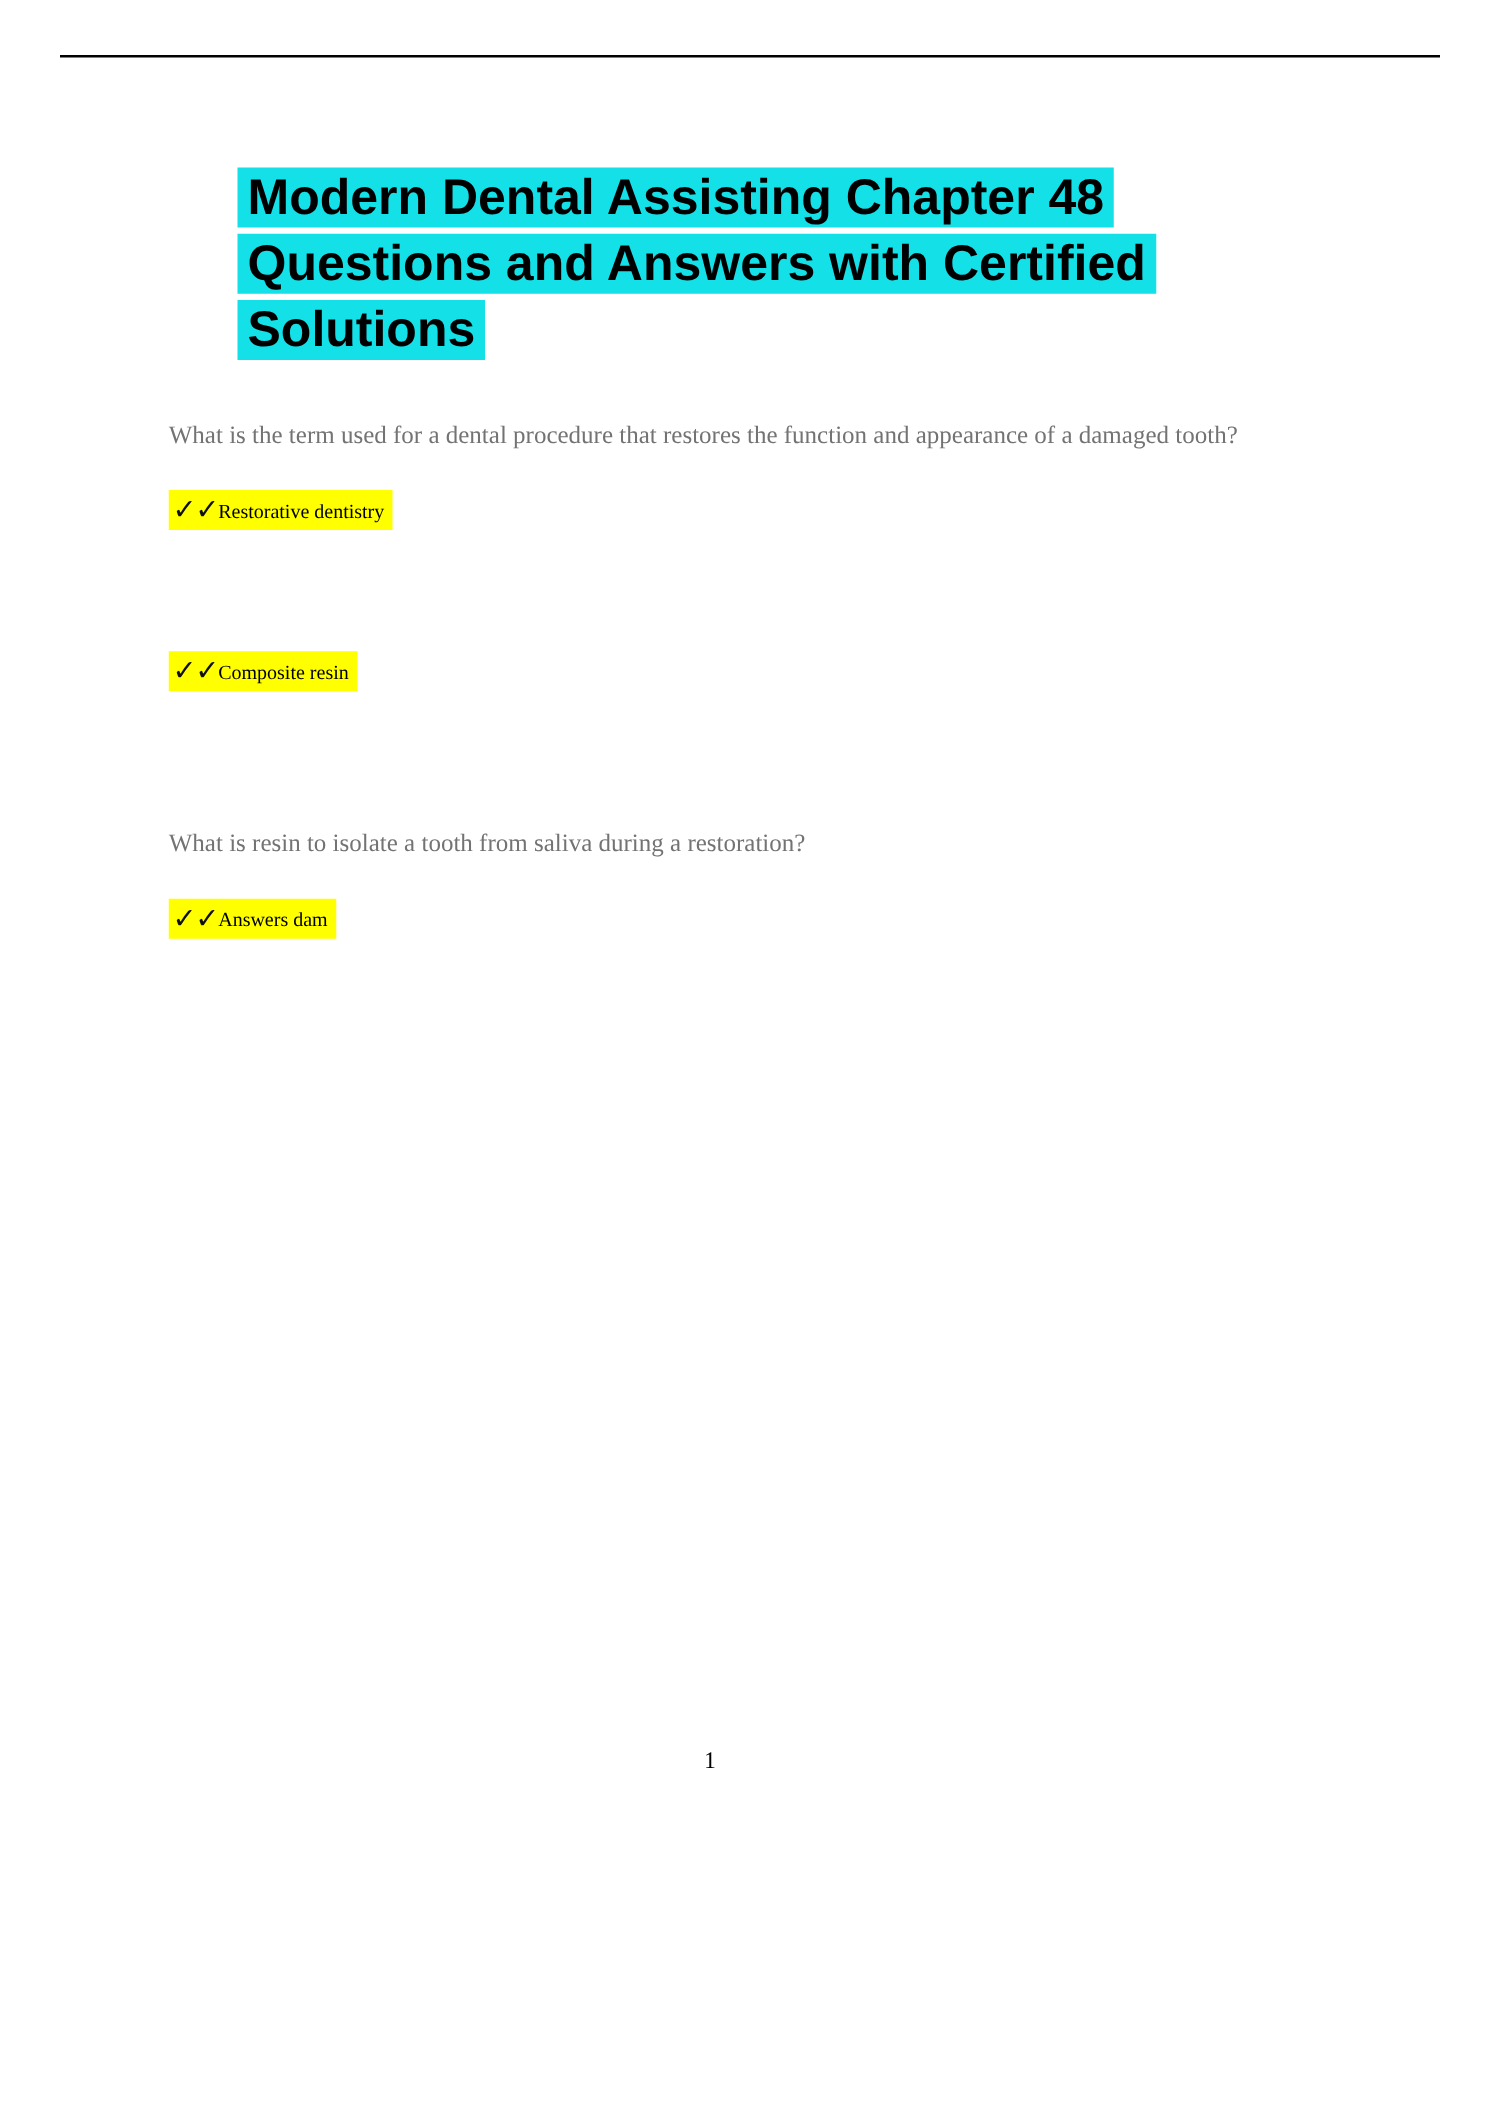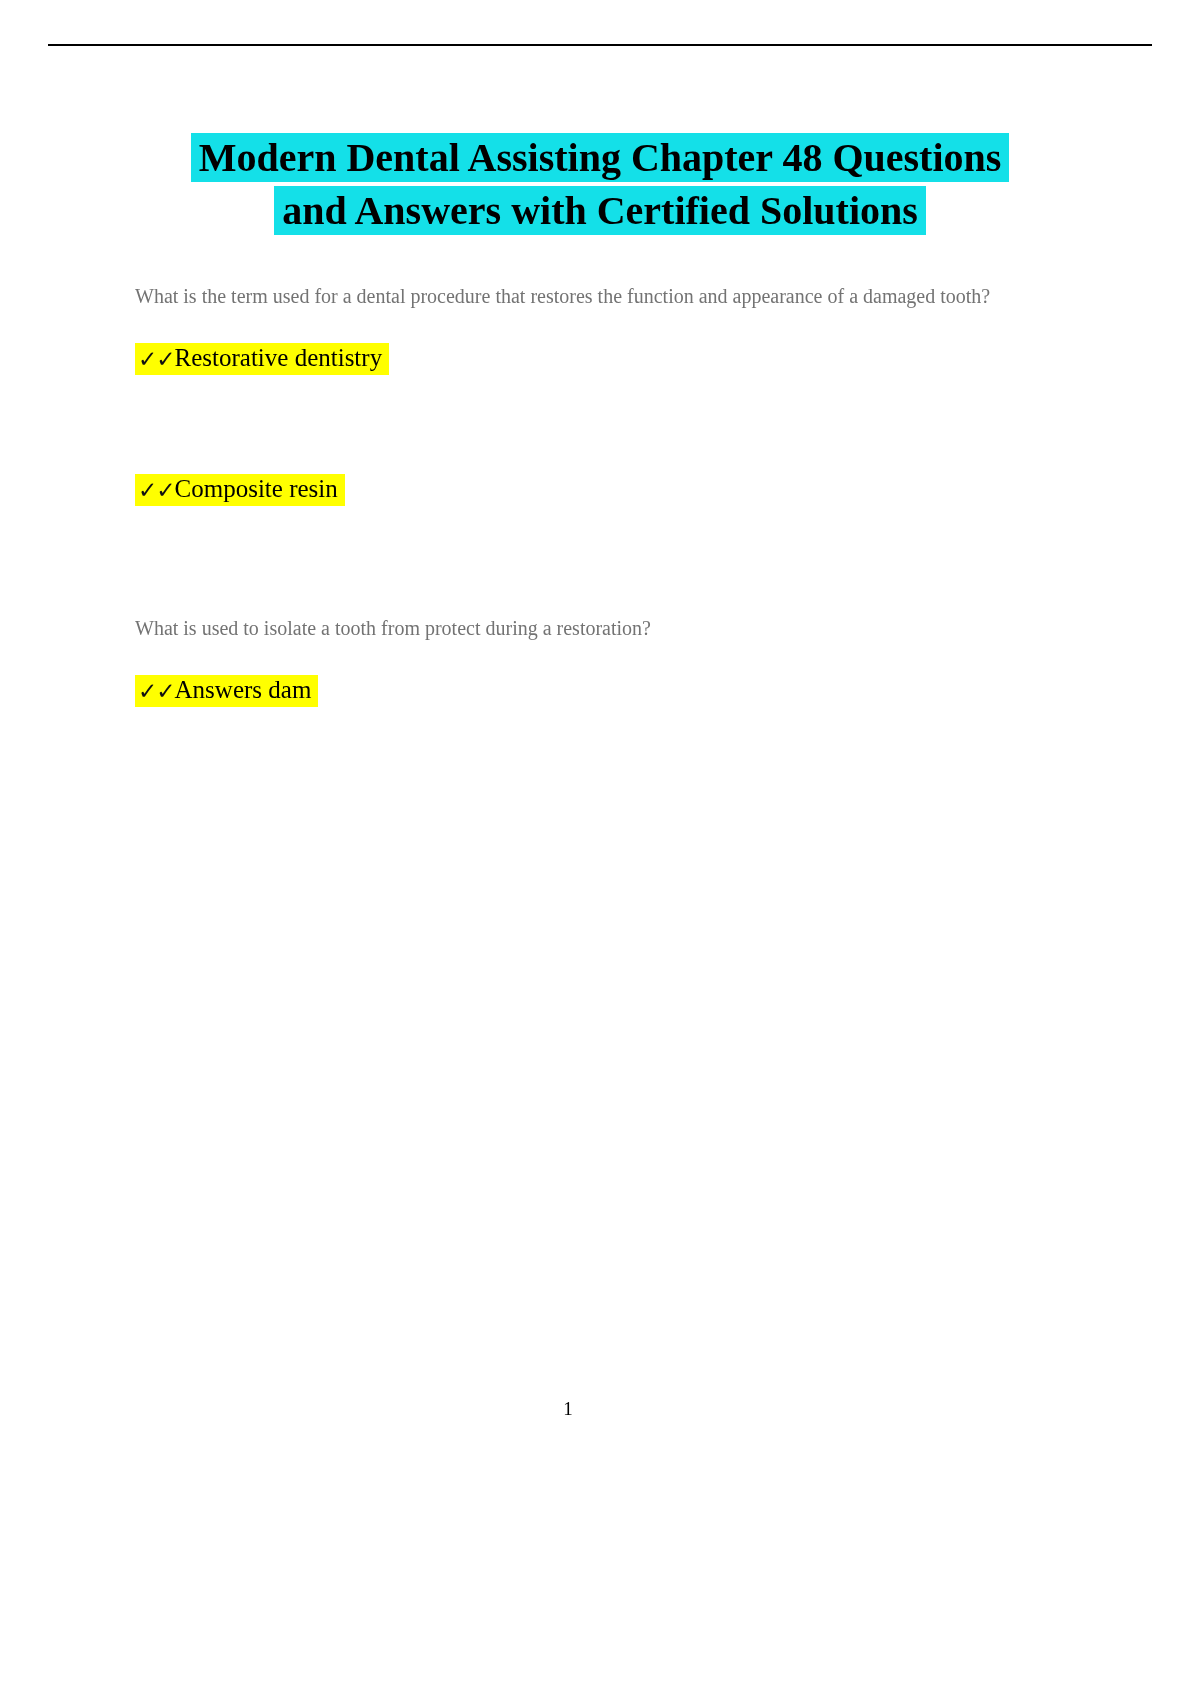--- a/index.html
+++ b/index.html
@@ -22,22 +22,21 @@
 
   .top-rule {
     border: none;
     border-top: 2px solid #000;
     margin: 44px 48px 0 48px;
   }
 
   .title {
     margin: 86px auto 0 auto;
     max-width: 820px;
-    text-align: center;
-    font-family: Liberation Serif, serif;
+    font-family: Liberation Sans, sans-serif;
     font-weight: 700;
     font-size: 40px;
     line-height: 1.32;
     color: #000;
   }
 
   .title-hl {
     background: var(--title-highlight, #14e0e8);
     color: #000;
     padding: 2px 8px;
@@ -77,21 +76,21 @@
     font-family: "DejaVu Sans", sans-serif;
     font-weight: 700;
     font-size: 23px;
     letter-spacing: -1px;
     color: #101010;
     vertical-align: -1px;
   }
 
   .answer-text {
     font-family: "Liberation Serif", serif;
-    font-size: 25px;
+    font-size: 16px;
   }
 
   .page-number {
     position: absolute;
     left: 135px;
     width: 866px;
     top: 1354px;
     text-align: center;
     font-size: 19px;
     color: #000;
@@ -114,21 +113,21 @@
     </section>
 
     <section class="qa">
       <p class="answer"><mark class="answer-hl"><span class="checks">✓✓</span><span class="answer-text">Composite resin</span></mark></p>
     </section>
 
     <section class="qa">
     </section>
 
     <section class="qa">
-      <p class="question">What is used to isolate a tooth from protect during a restoration?</p>
+      <p class="question">What is resin to isolate a tooth from saliva during a restoration?</p>
       <p class="answer"><mark class="answer-hl"><span class="checks">✓✓</span><span class="answer-text">Answers dam</span></mark></p>
     </section>
 
     <section class="qa">
     </section>
 
   </div>
 
   <div class="page-number">1</div>
 

